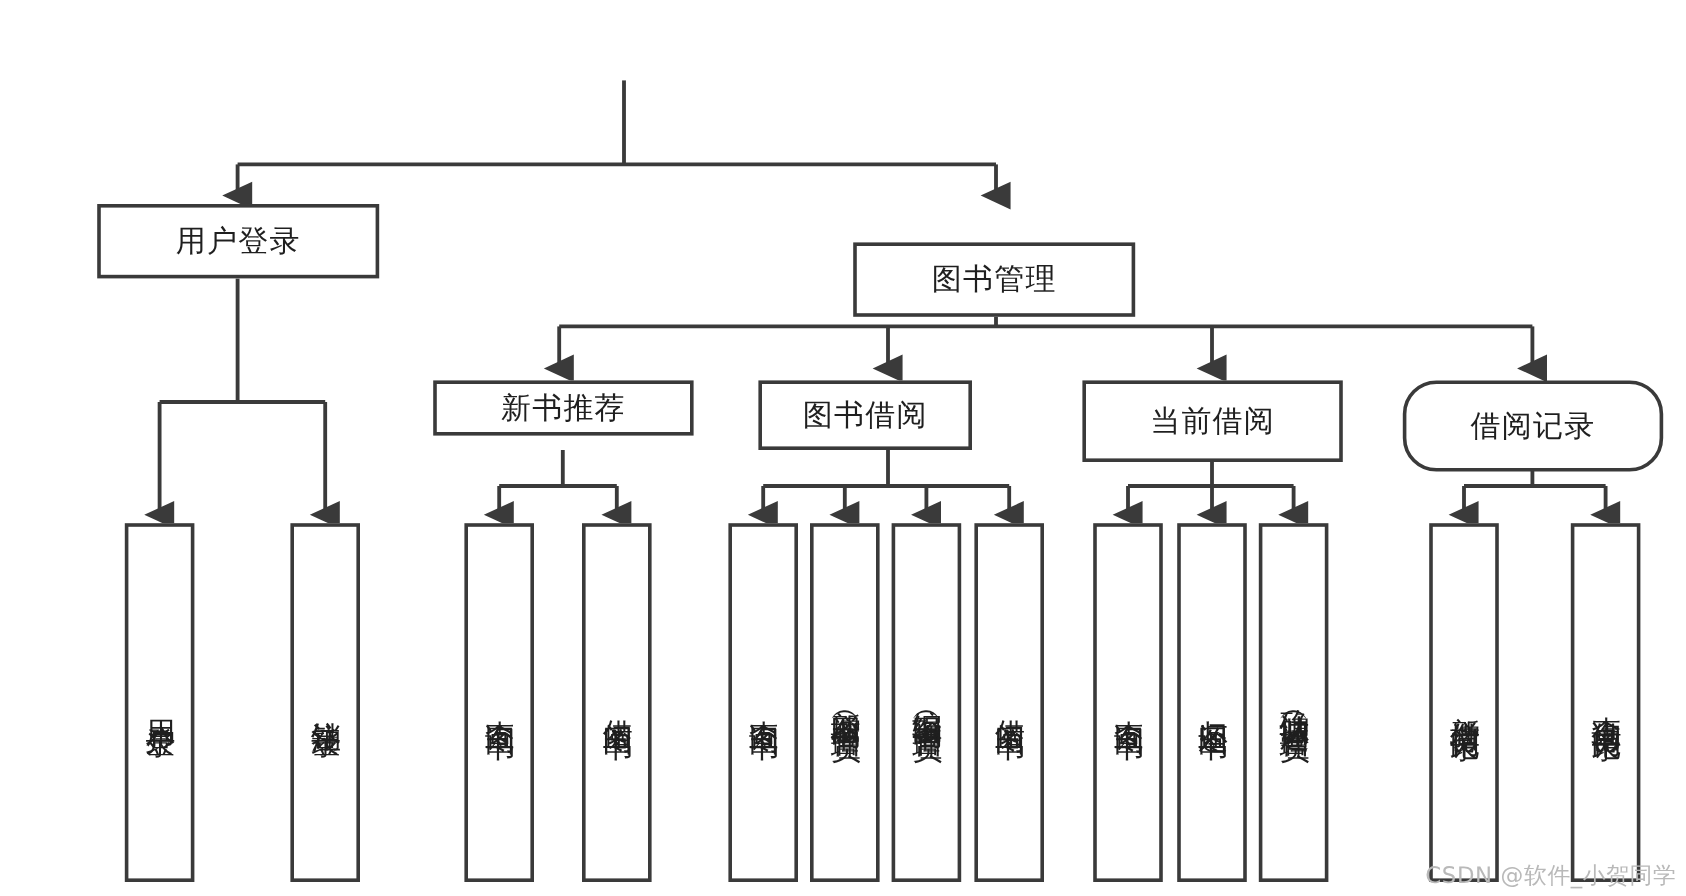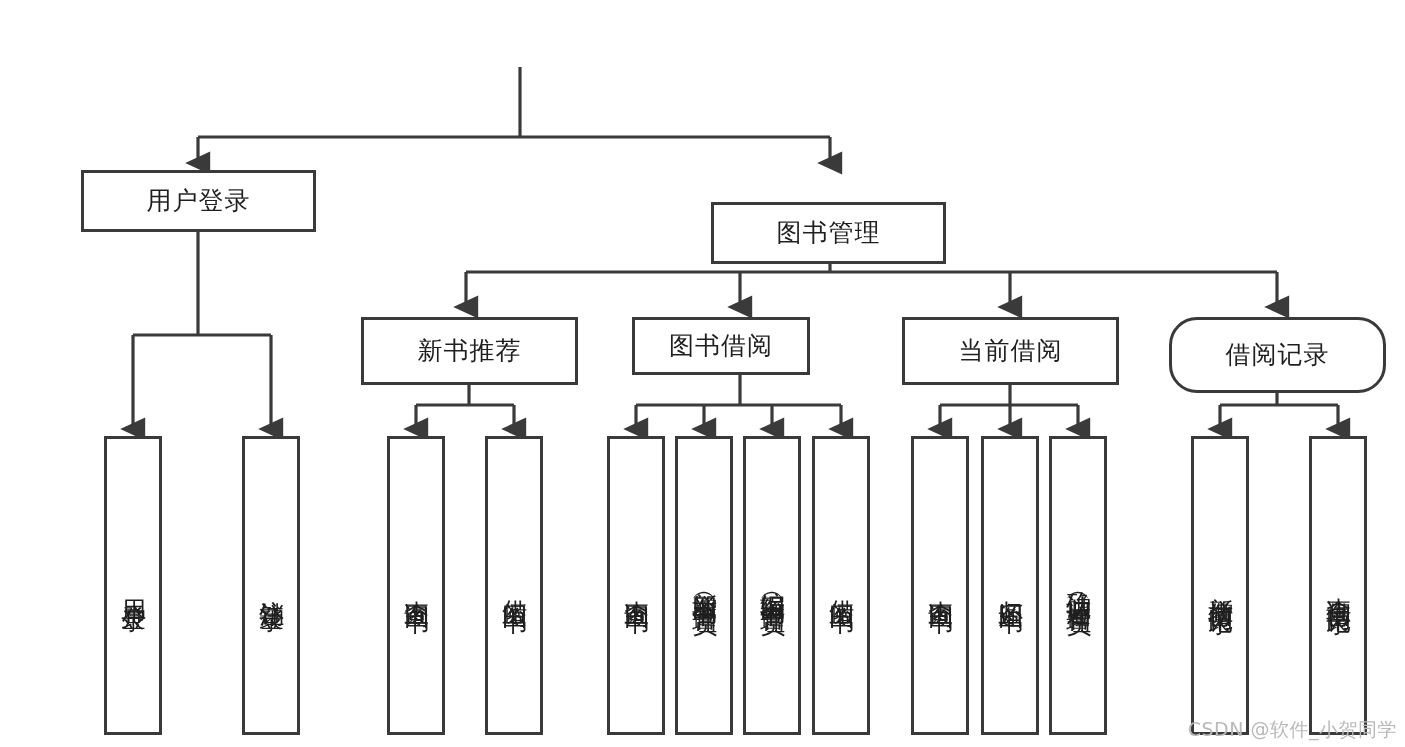--- a/index.html
+++ b/index.html
@@ -118,21 +118,21 @@
   </svg>
 
 
   <div class="node horiz" style="left:81px; top:170px; width:235px; height:62px;">
     <span>用户登录</span>
   </div>
   <div class="node horiz" style="left:711px; top:170px; width:235px; height:62px;margin-top:32px;">
     <span>图书管理</span>
   </div>
 
-  <div class="node horiz" style="left:361px; top:317px; width:217px; height:68px;">
+  <div class="node horiz" style="left:361px; top:317px; width:217px; height:46px;">
     <span>新书推荐</span>
   </div>
   <div class="node horiz" style="left:632px; top:317px; width:178px; height:58px;">
     <span>图书借阅</span>
   </div>
   <div class="node horiz" style="left:902px; top:317px; width:217px; height:68px;">
     <span>当前借阅</span>
   </div>
   <div class="node horiz" style="left:1169px; top:317px; width:217px; height:76px;border-radius:28px;">
     <span>借阅记录</span>

